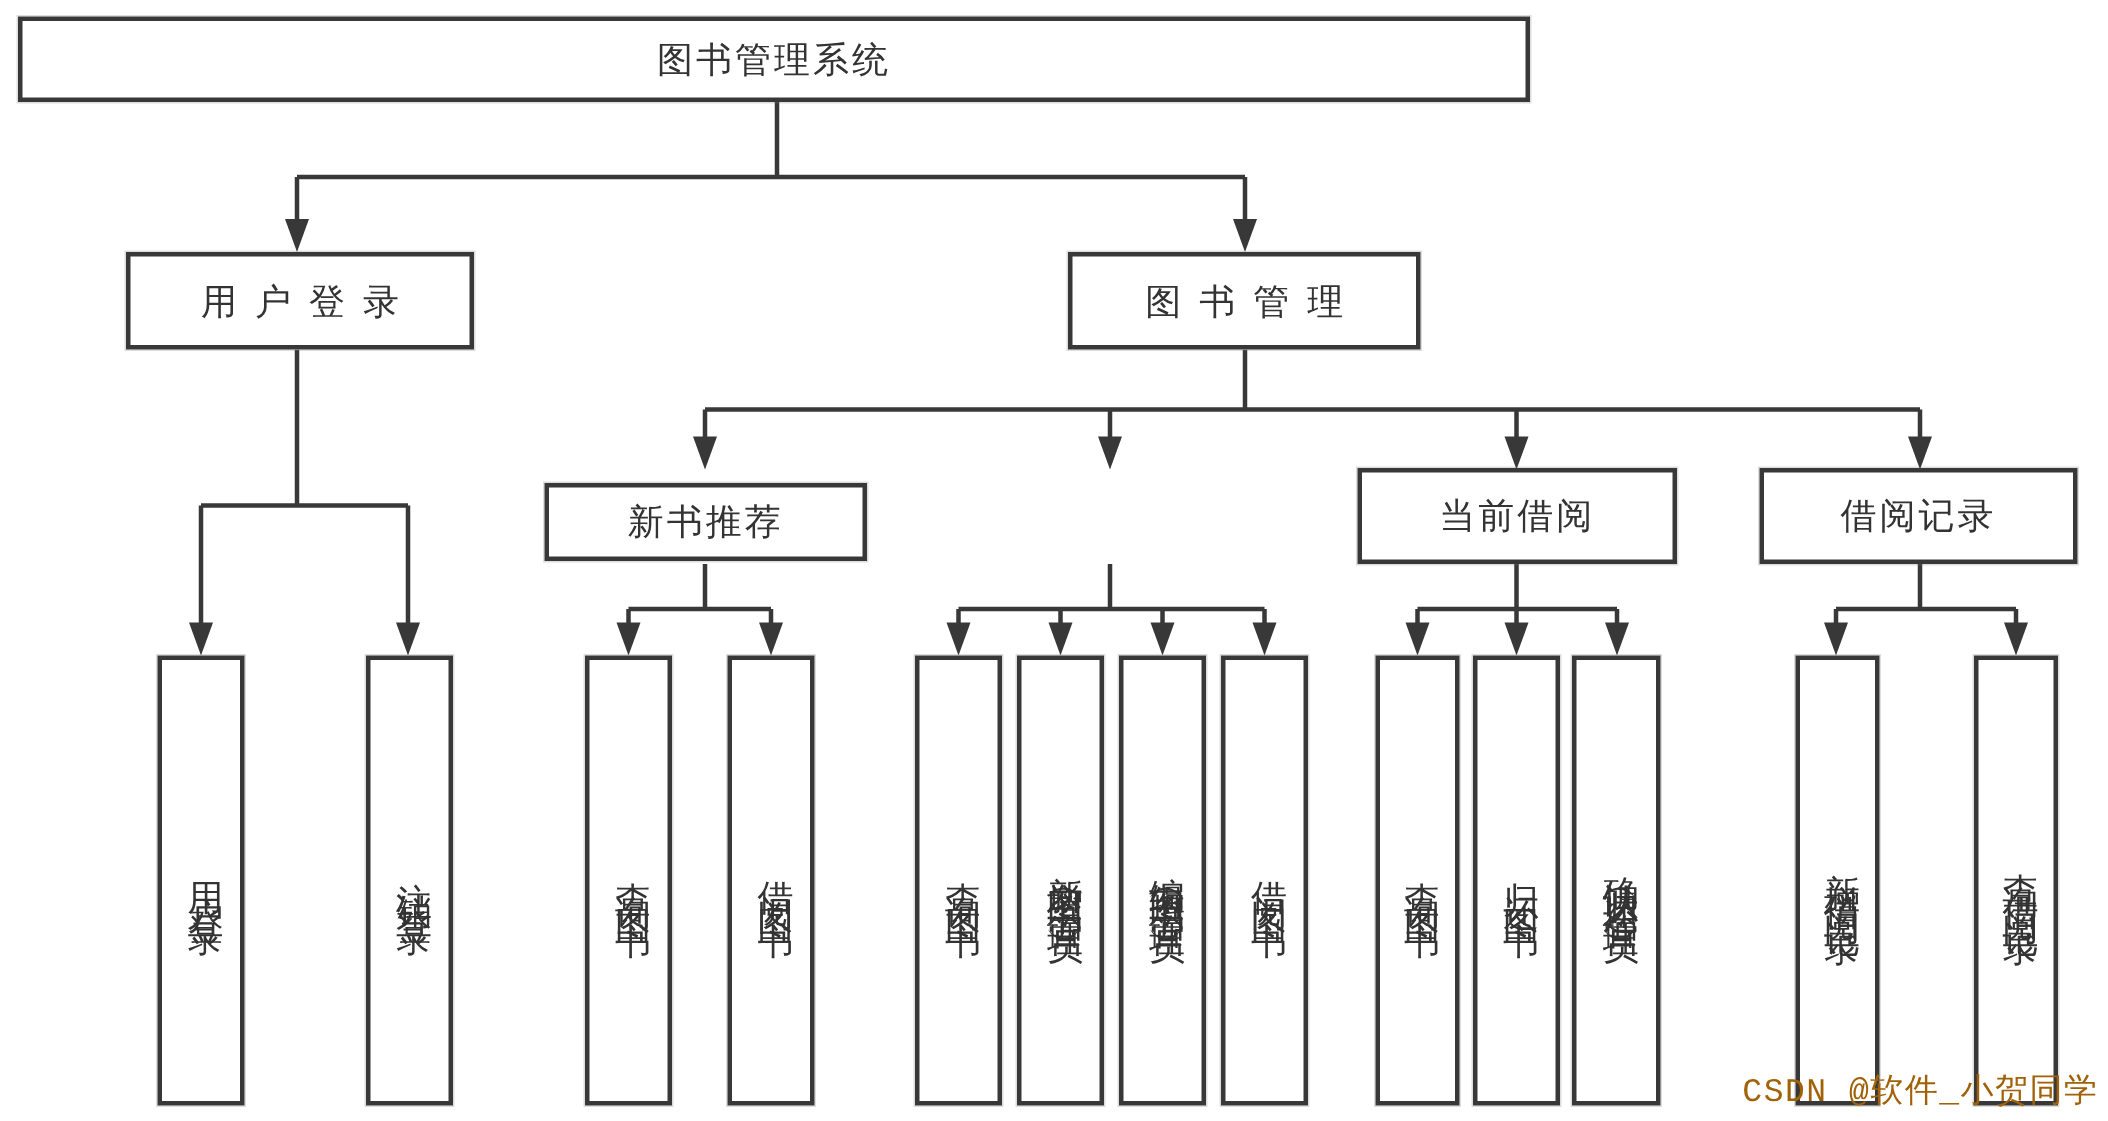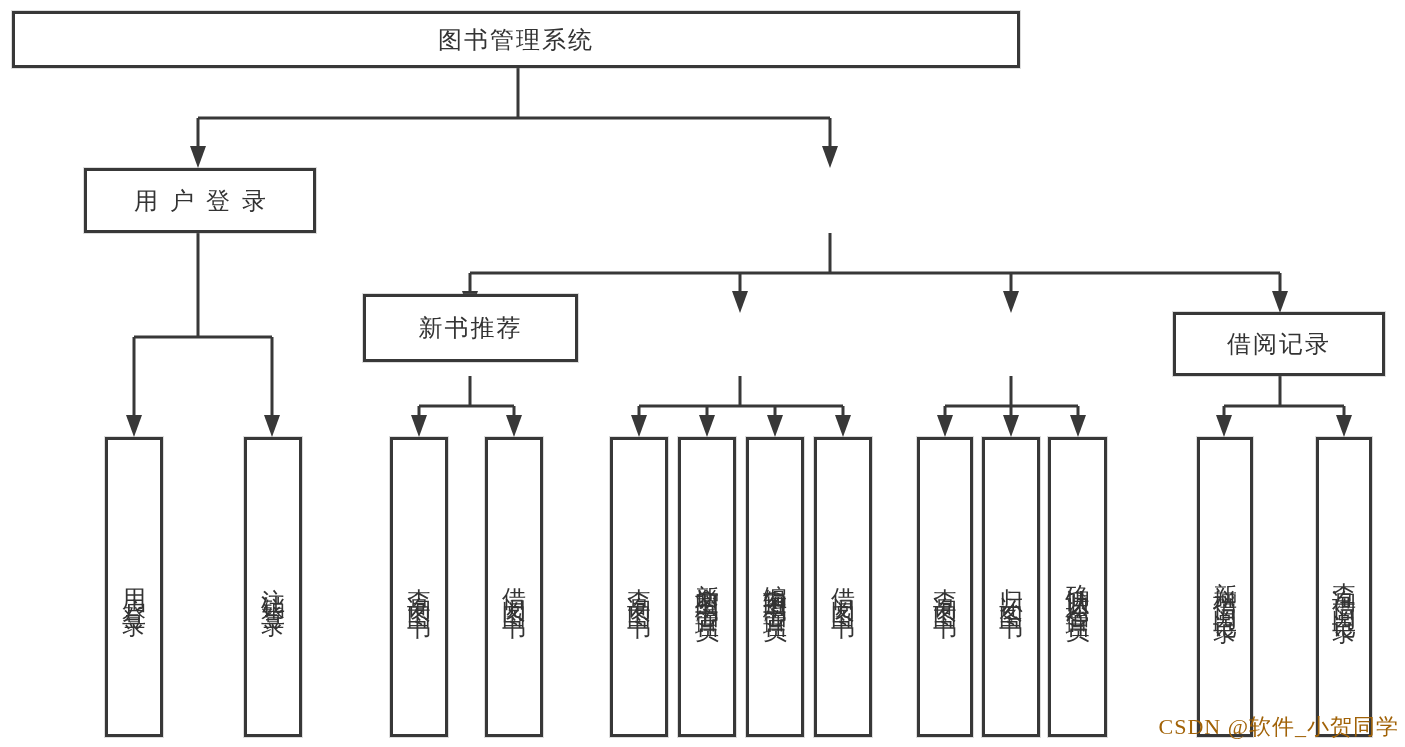--- a/index.html
+++ b/index.html
@@ -1,21 +1,21 @@
 <!DOCTYPE html>
 <html><head>
 <meta charset="utf-8">
 <style>
   html, body { margin: 0; padding: 0; background: #ffffff; }
   .canvas {
     position: relative;
     width: 1405px;
     height: 747px;
     background: #ffffff;
-    font-family: Liberation Serif, serif;
+    font-family: Liberation Mono, monospace;
     overflow: hidden;
   }
   .connectors {
     position: absolute;
     left: 0; top: 0;
     width: 1405px; height: 747px;
     pointer-events: none;
   }
   .node {
     position: absolute;
@@ -96,23 +96,29 @@
     </g>
   </svg>
 
   <div class="node" style="left:12px; top:11px; width:1008px; height:57px;">
     <span class="lbl">图书管理系统</span>
   </div>
 
   <div class="node lv2" style="left:84px; top:168px; width:232px; height:65px;">
     <span class="lbl">用户登录</span>
   </div>
+  <div class="node lv2" style="left:712px; top:168px; width:235px; height:65px;">
+    <span class="lbl">图书管理</span>
+  </div>
 
-  <div class="node" style="left:363px; top:294px; width:215px; height:68px;">
+  <div class="node" style="left:363px; top:322px; width:215px; height:52px;">
     <span class="lbl">新书推荐</span>
+  </div>
+  <div class="node" style="left:905px; top:312px; width:213px; height:64px;">
+    <span class="lbl">当前借阅</span>
   </div>
   <div class="node" style="left:1173px; top:312px; width:212px; height:64px;">
     <span class="lbl">借阅记录</span>
   </div>
 
   <div class="node vbox" style="left:105px; top:437px; width:58px; height:300px;">
     <span class="lbl">用户登录</span>
   </div>
   <div class="node vbox" style="left:244px; top:437px; width:58px; height:300px;">
     <span class="lbl">注销登录</span>

